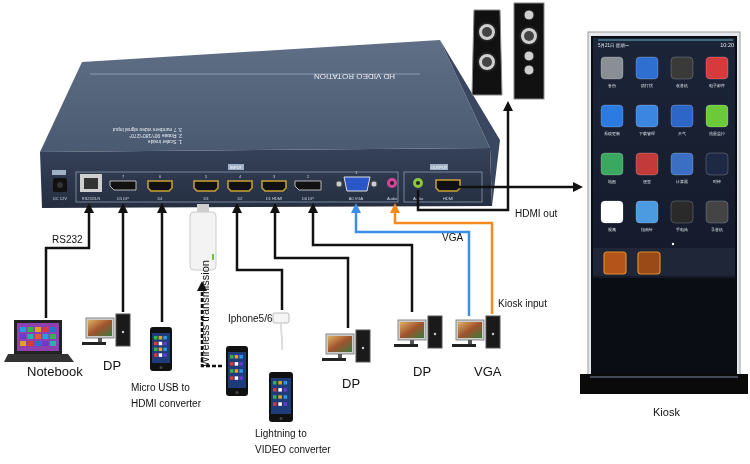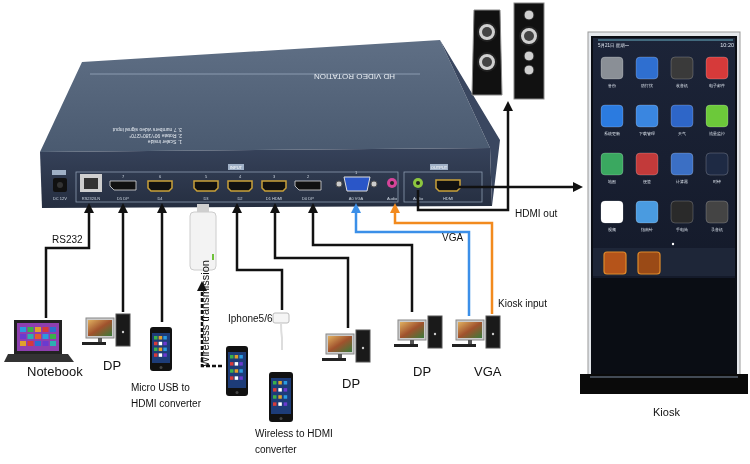--- a/index.html
+++ b/index.html
@@ -329,17 +329,17 @@
 <div class="lbl sm" style="left:52px;top:234px;">RS232</div>
 <div class="vert" style="left:199px;top:367px;">Wireless transmission</div>
 <div class="lbl sm" style="left:228px;top:313px;">Iphone5/6</div>
 <div class="lbl sm" style="left:442px;top:232px;">VGA</div>
 <div class="lbl sm" style="left:498px;top:298px;">Kiosk input</div>
 <div class="lbl sm" style="left:515px;top:192px;margin-top:16px;">HDMI out</div>
 
 <div class="lbl lg" style="left:27px;top:364px;font-size:13px;">Notebook</div>
 <div class="lbl lg" style="left:103px;top:358px;font-size:13px;">DP</div>
 <div class="lbl sm wrap" style="left:131px;top:380px;width:80px;">Micro USB to HDMI converter</div>
-<div class="lbl sm wrap" style="left:255px;top:426px;width:80px;">Wireless to HDMI converter</div>
+<div class="lbl sm wrap" style="left:255px;top:426px;width:80px;">Lightning to VIDEO converter</div>
 <div class="lbl lg" style="left:342px;top:376px;font-size:13px;">DP</div>
 <div class="lbl lg" style="left:413px;top:364px;font-size:13px;">DP</div>
 <div class="lbl lg" style="left:474px;top:364px;font-size:13px;">VGA</div>
 <div class="lbl lg" style="left:653px;top:406px;font-size:11px;">Kiosk</div>
 
 </body></html>

